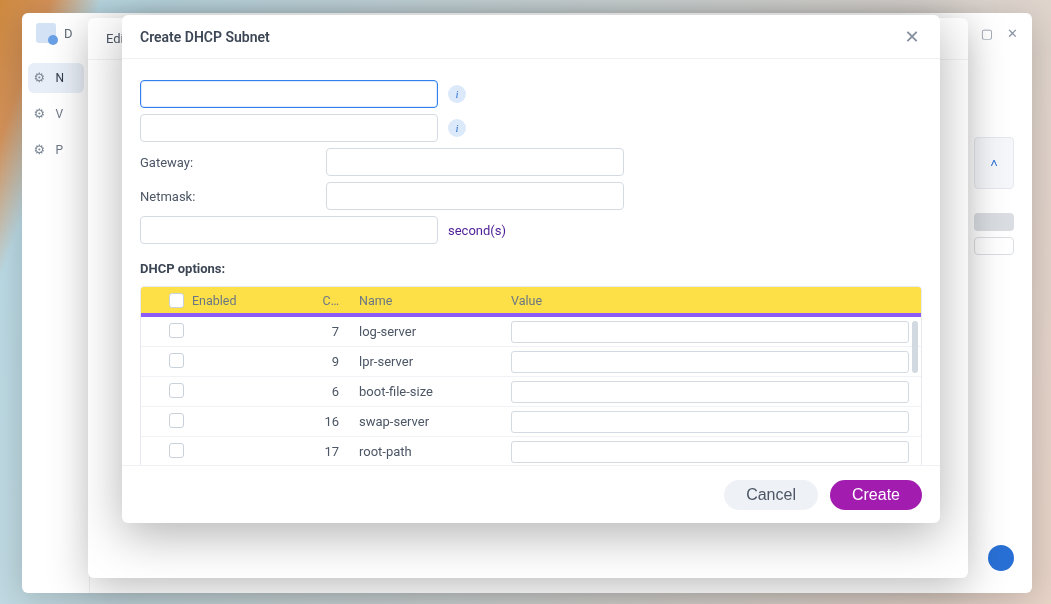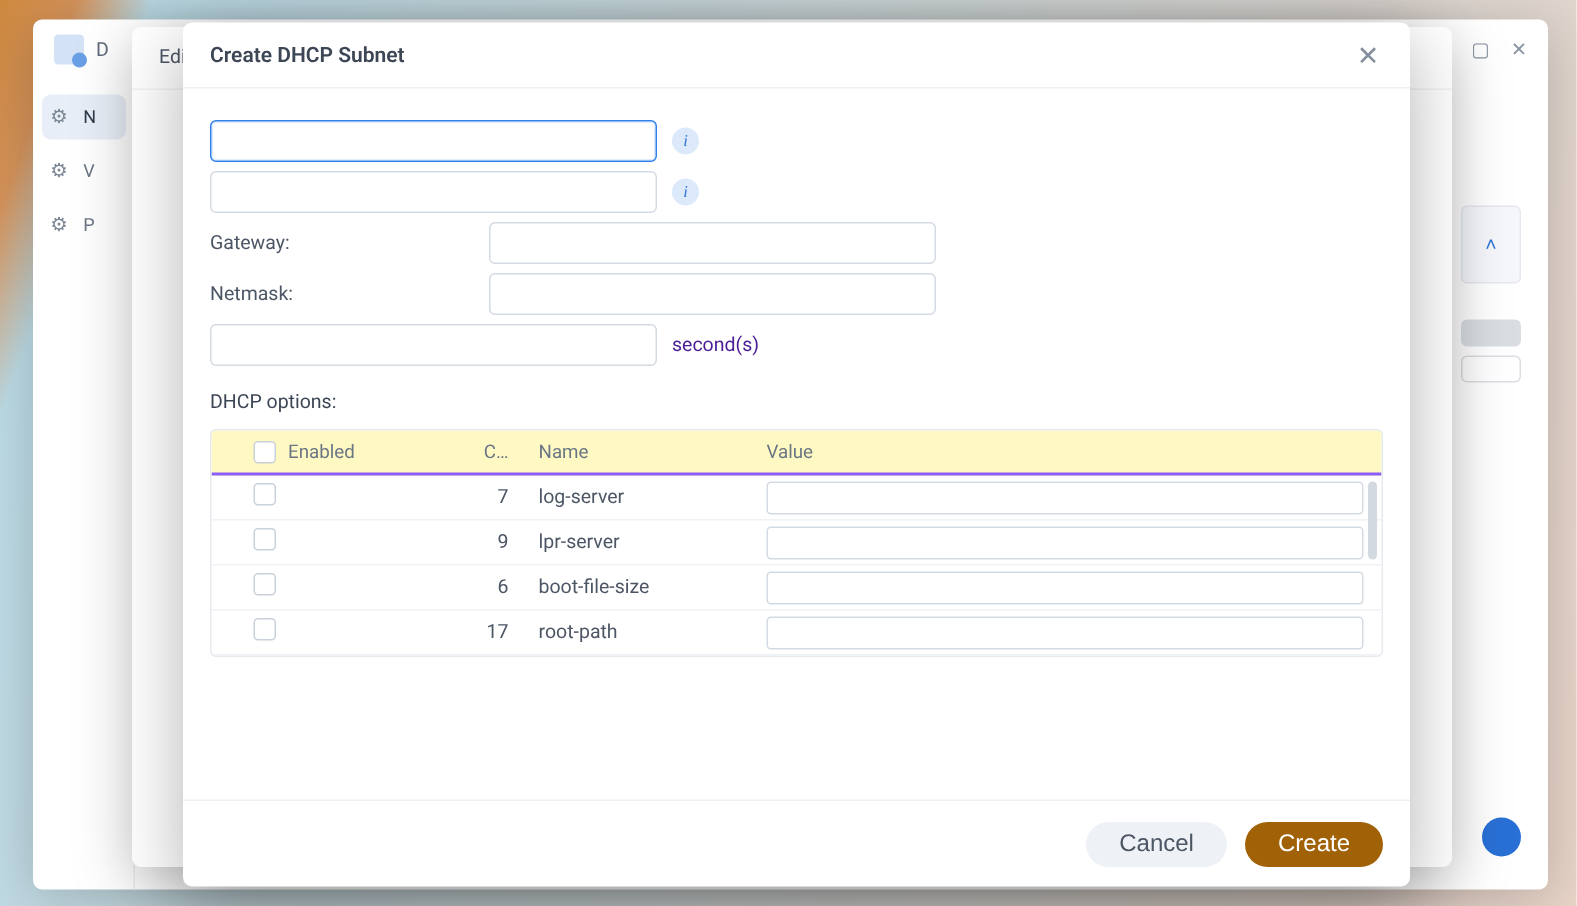--- a/index.html
+++ b/index.html
@@ -32,21 +32,21 @@
 
   
   .mid-dialog {
     position:absolute; left:88px; top:18px; width:880px; height:560px; background:#fff;
     border-radius:6px; box-shadow:0 10px 40px rgba(0,0,0,.25);
   }
   .mid-dialog .hd{height:42px; display:flex; align-items:center; padding:0 18px; color:#4c5665; border-bottom:1px solid #f0f2f5;}
 
   
   .dialog {
-    position: absolute; left: 122px; top: 15px; width: 818px; height: 576px;
+    position: absolute; left: 122px; top: 15px; width: 818px; height: 508px;
     background: #fff; border-radius: 6px; box-shadow: 0 12px 48px rgba(0,0,0,.3);
     display:flex; flex-direction:column;
   }
   .dlg-header {
     height: 44px; display:flex; align-items:center; justify-content:space-between;
     padding: 0 18px; border-bottom: 1px solid #eef0f3;
   }
   .dlg-title { font-size: 14px; font-weight:600; color:#3c4654;}
   .close-x { width:20px; height:20px; font-size:18px; color:#868f9c; cursor:pointer; display:flex;align-items:center;justify-content:center;}
 
@@ -59,49 +59,49 @@
     padding: 0 8px; font-size:13px; color:#333; outline:none;
   }
   .form-input.focused { border-color:#2f80ed; box-shadow:0 0 0 1px rgba(47,128,237,.15) inset;}
   .info-badge {
     width:18px; height:18px; border-radius:50%; background:#dbe9fb; color:#2f74d0;
     display:inline-flex; align-items:center; justify-content:center; margin-left:10px;
     font-family: Georgia, serif; font-style: italic; font-size:11px; cursor:help;
   }
   .suffix { margin-left:10px; color:#4c1d95;}
 
-  .section-title { margin: 14px 0 10px 0; font-weight:400; color:#3c4654;}
+  .section-title { margin: 14px 0 10px 0; font-weight:700; color:#3c4654;}
 
   .options-table { border:1px solid #e6e9ee; border-radius:4px; overflow:hidden; position:relative;}
   .opt-head, .opt-row {
     display:grid; grid-template-columns: 130px 60px 152px 1fr; align-items:center;
     padding: 0 12px 0 28px; height: 30px;
   }
-  .opt-head { background:#fef9c3; color:#6b7685; border-bottom:2px solid #8b5cf6; font-size:12.5px;}
+  .opt-head { background:#fde047; color:#6b7685; border-bottom:4px solid #8b5cf6; font-size:12.5px;}
   .opt-head .hd-enabled{display:flex;align-items:center;gap:8px;}
   .head-cb, .row-cb {
     width:15px;height:15px;border:1px solid #c9d1db;border-radius:3px;background:#fff;display:inline-block;cursor:pointer;
   }
   .opt-row { border-bottom:1px solid #f0f2f5; color:#4c5665;}
   .opt-row:last-child{border-bottom:none;}
   .col-code { text-align:right; padding-right:20px;}
   .val-input {
     width: 100%; max-width: 410px; height:22px; border:1px solid #d4dae2; border-radius:3px; padding:0 6px; font-size:12.5px;
   }
   .scroll-thumb { position:absolute; right:3px; top:34px; width:6px; height:52px; background:#d3d9e1; border-radius:4px;}
 
   .dlg-footer {
     border-top:1px solid #eef0f3; height:58px; display:flex; align-items:center; justify-content:flex-end;
     gap:12px; padding: 0 18px;
   }
   .btn {
     height: 30px; padding: 0 22px; border-radius:15px; border:none; font-size:16px; cursor:pointer;
   }
   .btn-secondary { background:#eef1f5; color:#4c5665;}
-  .btn-primary { background:#a16207; color:#fff;}
+  .btn-primary { background:#a21caf; color:#fff;}
 
   .icon-net{width:16px;height:16px;position:relative;}
   .icon-net::before{content:"⚙";font-size:13px;color:#7d8896;}
 </style>
 </head>
 <body>
 
 <div class="bg-window">
   <div class="bg-titlebar">
     <div class="left">
@@ -211,20 +211,26 @@
         <span><input class="val-input" value="" style=""></span>
       </div>
       <div class="opt-row">
         <span><span class="row-cb"></span></span>
         <span class="col-code">6</span>
         <span>boot-file-size</span>
         <span><input class="val-input" value="" style=""></span>
       </div>
       <div class="opt-row">
         <span><span class="row-cb"></span></span>
+        <span class="col-code">16</span>
+        <span>swap-server</span>
+        <span><input class="val-input" value="" style=""></span>
+      </div>
+      <div class="opt-row">
+        <span><span class="row-cb"></span></span>
         <span class="col-code">17</span>
         <span>root-path</span>
         <span><input class="val-input" value="" style=""></span>
       </div>
 
       <div class="scroll-thumb"></div>
     </div>
   </div>
 
   <div class="dlg-footer">

